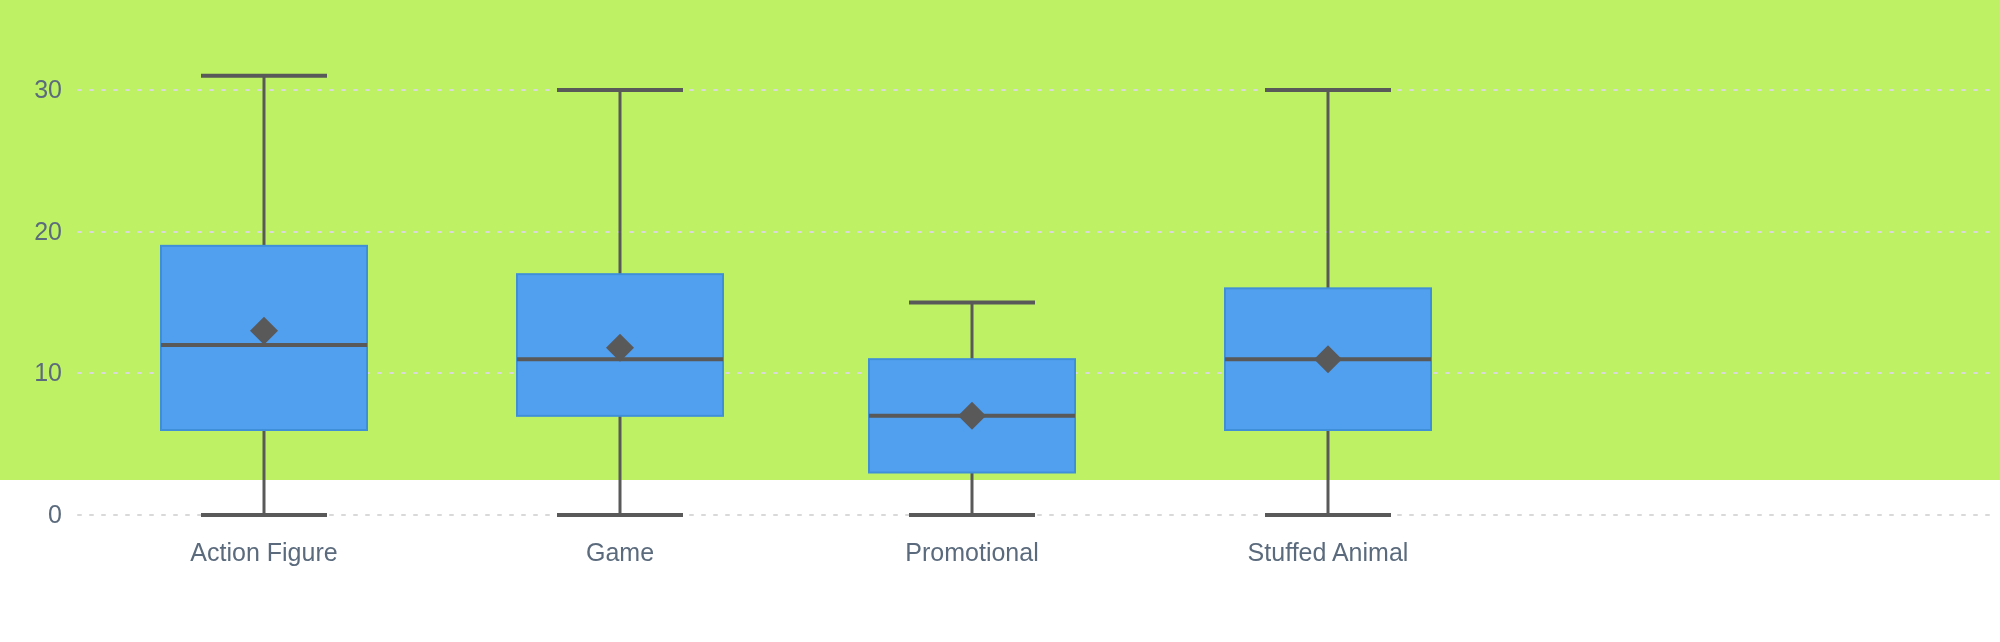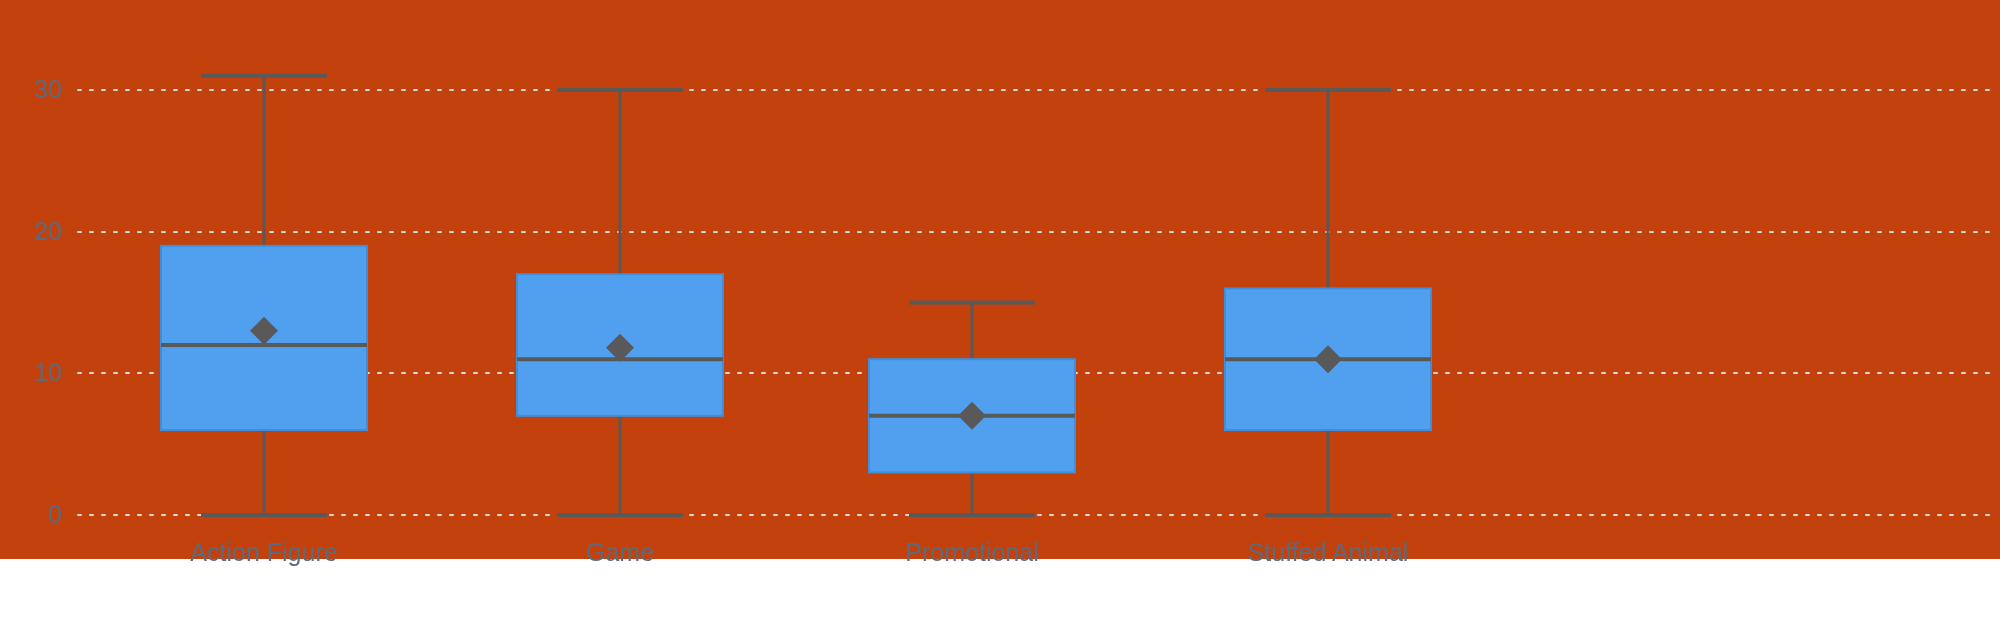--- a/index.html
+++ b/index.html
@@ -9,22 +9,22 @@
   }
   body {
     width: 2000px;
     height: 642px;
     font-family: "Liberation Sans", sans-serif;
     overflow: hidden;
   }
   #chart-root {
     position: relative;
     width: 2000px;
-    height: 559px;
-    background: #c2410c;
+    height: 480px;
+    background: #bef264;
   }
   svg.plot {
     display: block;
     width: 2000px;
     height: 642px;
   }
   .gridline {
     stroke: #d9d9d9;
     stroke-width: 2;
     stroke-dasharray: 3 9;

